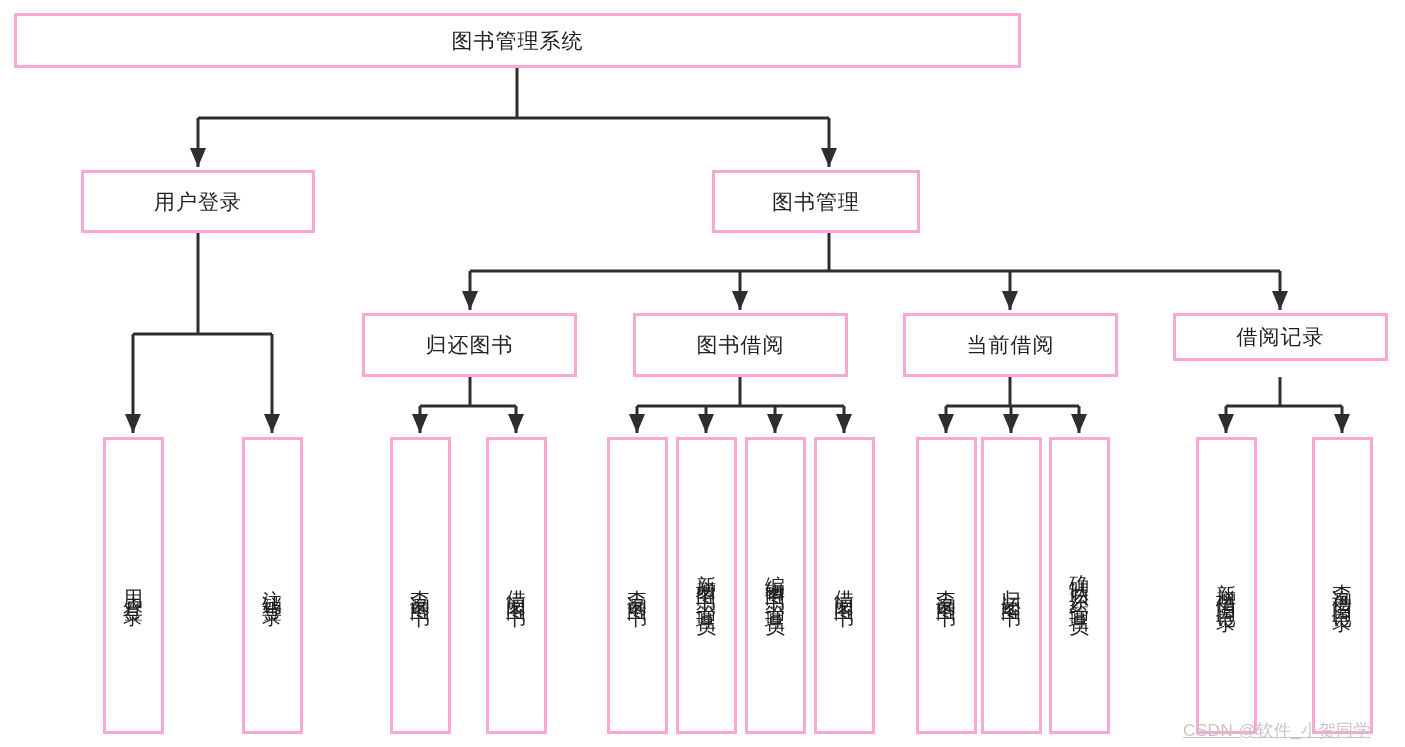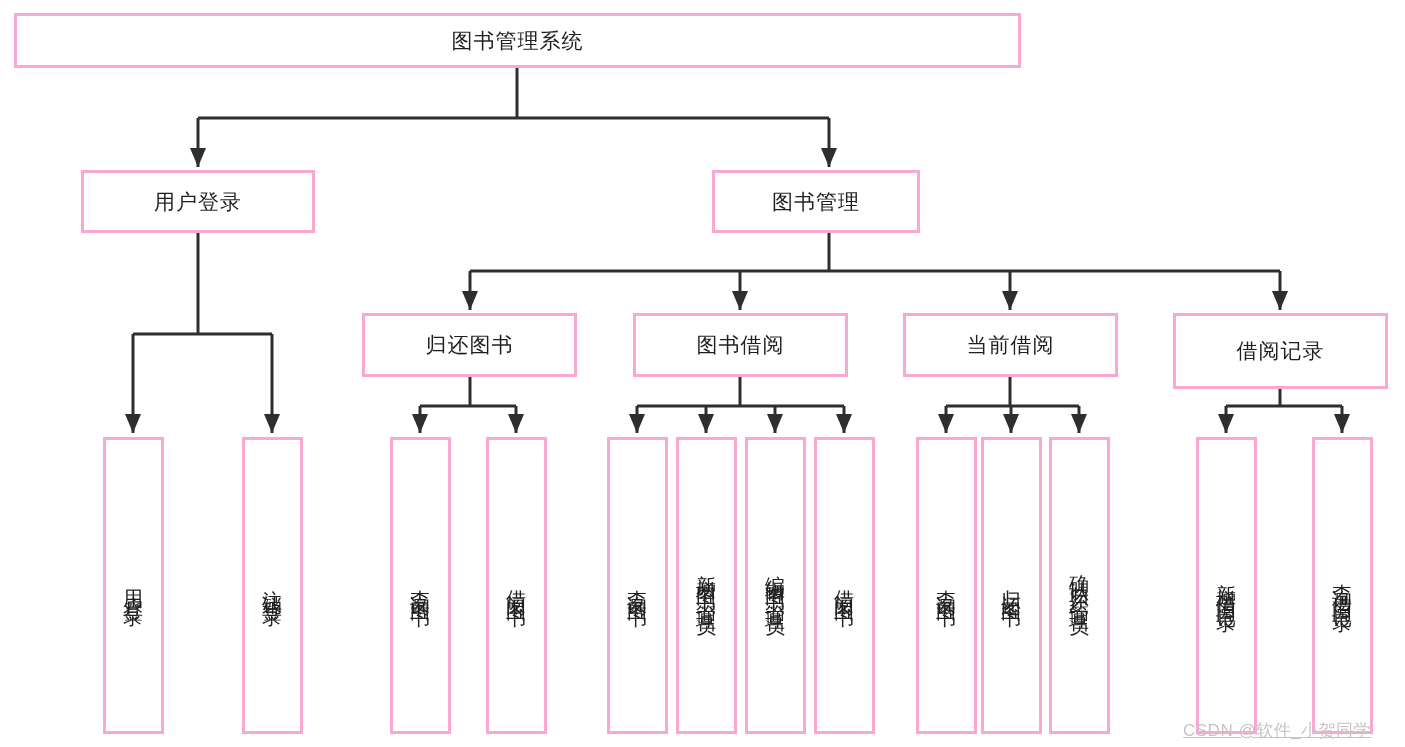--- a/index.html
+++ b/index.html
@@ -121,21 +121,21 @@
 
   <div class="box" style="left:362px;top:313px;width:215px;height:64px">
     <span class="hlabel">归还图书</span>
   </div>
   <div class="box" style="left:903px;top:313px;width:215px;height:64px">
     <span class="hlabel">当前借阅</span>
   </div>
   <div class="box" style="left:633px;top:313px;width:215px;height:64px">
     <span class="hlabel">图书借阅</span>
   </div>
-  <div class="box" style="left:1173px;top:313px;width:215px;height:76px">
+  <div class="box" style="left:1173px;top:313px;width:215px;height:48px">
     <span class="hlabel">借阅记录</span>
   </div>
 
   <div class="box leaf" style="left:103px;top:437px;width:61px;height:297px">
     <span class="vlabel">用户登录</span>
   </div>
   <div class="box leaf" style="left:242px;top:437px;width:61px;height:297px">
     <span class="vlabel">注销登录</span>
   </div>
 

